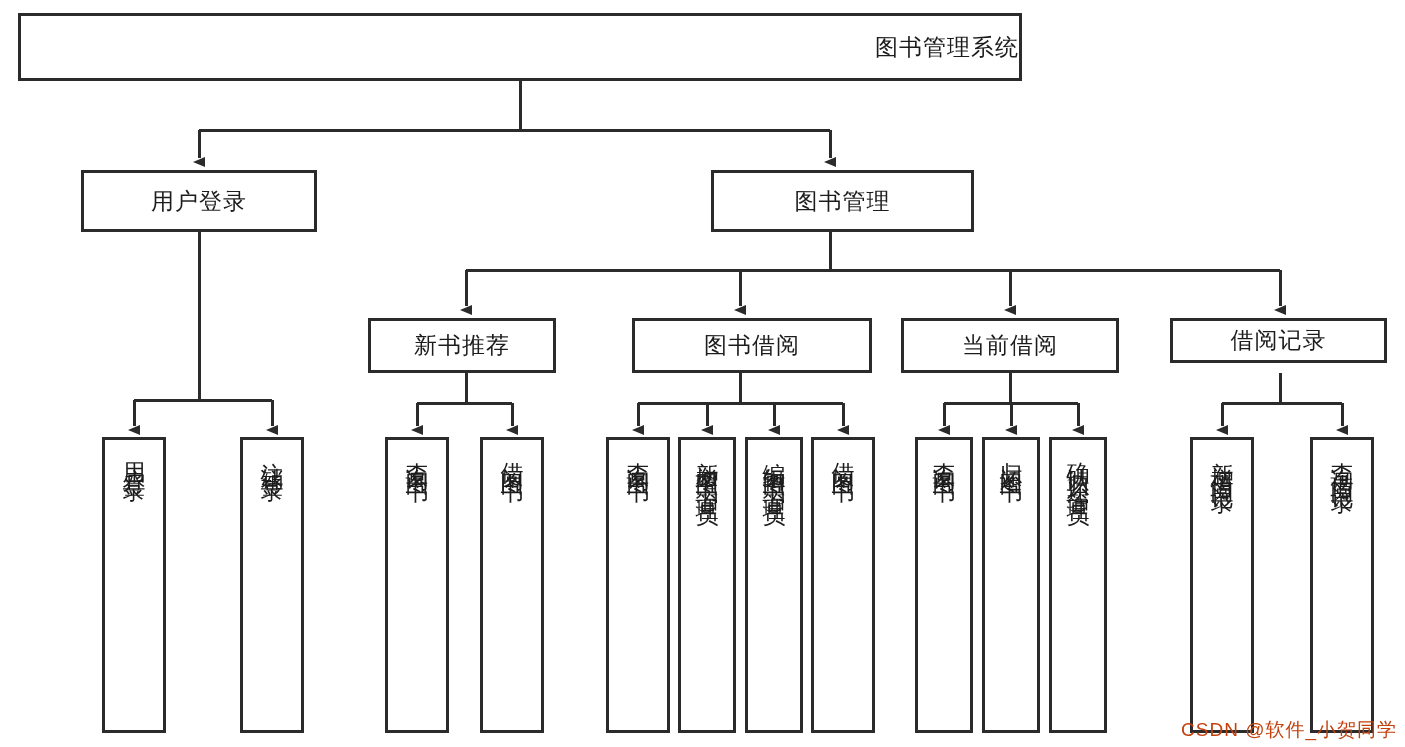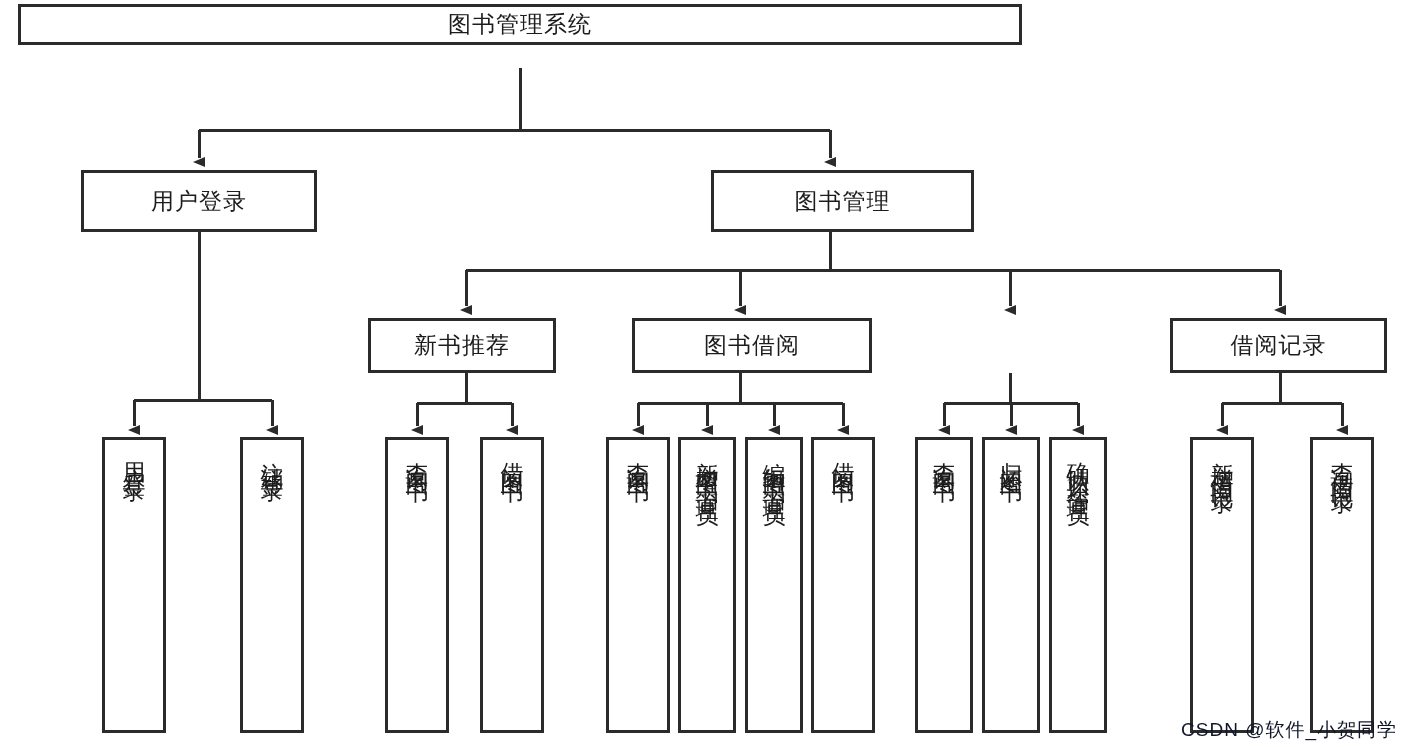--- a/index.html
+++ b/index.html
@@ -21,21 +21,21 @@
     white-space:nowrap;
   }
   .node.vertical{align-items:flex-start;justify-content:center;}
   .node.vertical .lbl{
     writing-mode:vertical-rl;text-orientation:upright;
     white-space:nowrap;letter-spacing:6px;font-size:23px;
     padding-top:4px;
   }
   .watermark{
     position:absolute;right:8px;bottom:4px;
-    font-size:19px;color:#0f172a;letter-spacing:1px;
+    font-size:19px;color:#c2410c;letter-spacing:1px;
     white-space:nowrap;pointer-events:none;margin-left:43px;
   }
 </style>
 </head>
 <body>
 
 <div id="canvas">
 
   <svg class="wires" viewBox="0 0 1405 747" xmlns="http://www.w3.org/2000/svg">
     <defs>
@@ -80,38 +80,41 @@
       <path d="M1011,403 L1011,426" marker-end="url(#arrow)"></path>
       <path d="M1078,403 L1078,426" marker-end="url(#arrow)"></path>
 
       <path d="M1280,373 L1280,403"></path>
       <path d="M1222,403 L1342,403"></path>
       <path d="M1222,403 L1222,426" marker-end="url(#arrow)"></path>
       <path d="M1342,403 L1342,426" marker-end="url(#arrow)"></path>
     </g>
   </svg>
 
-  <div class="node" id="n-root" style="left: 18px; top: 4px; width: 1004px; height: 41px;">
+  <div class="node" id="n-root" style="left: 18px; top: 13px; width: 1004px; height: 68px; justify-content: flex-end;">
     <span class="lbl">图书管理系统</span>
   </div>
 
   <div class="node" id="n-l2-0" style="left: 81px; top: 170px; width: 236px; height: 62px;">
     <span class="lbl">用户登录</span>
   </div>
   <div class="node" id="n-l2-1" style="left: 711px; top: 170px; width: 263px; height: 62px;">
     <span class="lbl">图书管理</span>
   </div>
 
   <div class="node" id="n-l3-0" style="left: 368px; top: 318px; width: 188px; height: 55px;">
     <span class="lbl">新书推荐</span>
   </div>
   <div class="node" id="n-l3-1" style="left: 632px; top: 318px; width: 240px; height: 55px;">
     <span class="lbl">图书借阅</span>
   </div>
-  <div class="node" id="n-l3-3" style="left: 1170px; top: 318px; width: 217px; height: 55px;">
+  <div class="node" id="n-l3-2" style="left: 901px; top: 318px; width: 218px; height: 55px;">
+    <span class="lbl">当前借阅</span>
+  </div>
+  <div class="node" id="n-l3-3" style="left: 1170px; top: 318px; width: 217px; height: 45px;">
     <span class="lbl">借阅记录</span>
   </div>
 
   <div class="node vertical" id="n-leaf-0" style="left: 102px; top: 437px; width: 64px; height: 296px;">
     <span class="lbl">用户登录</span>
   </div>
   <div class="node vertical" id="n-leaf-1" style="left: 240px; top: 437px; width: 64px; height: 296px;">
     <span class="lbl">注销登录</span>
   </div>
   <div class="node vertical" id="n-leaf-2" style="left: 385px; top: 437px; width: 64px; height: 296px;">

